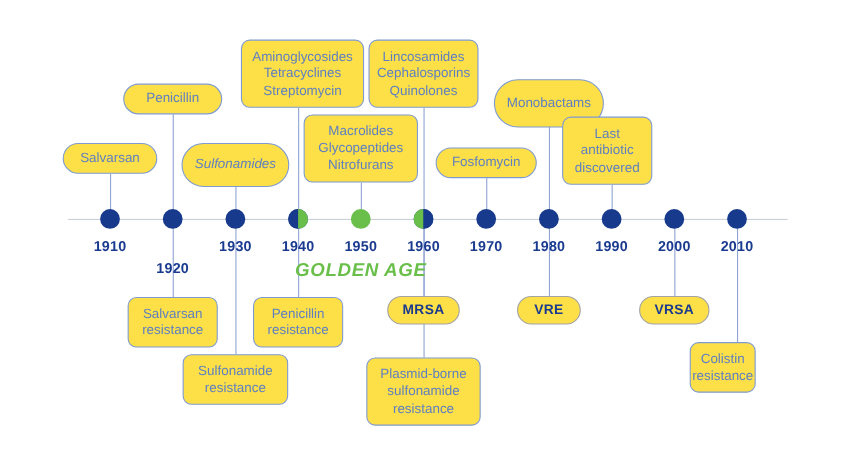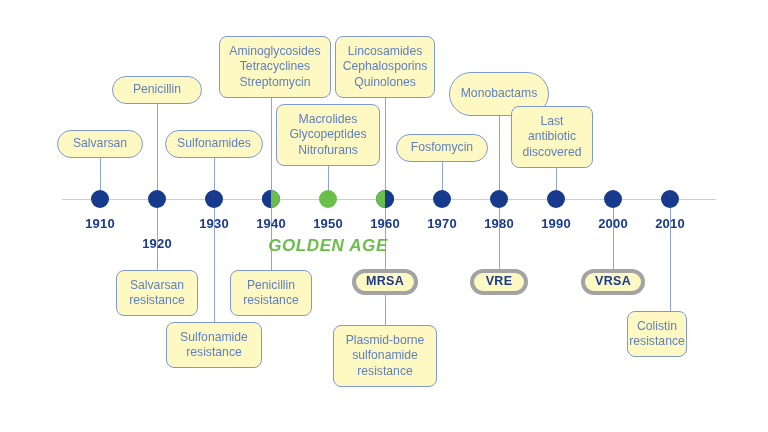--- a/index.html
+++ b/index.html
@@ -79,36 +79,36 @@
     width: 1px;
     background: #8fa4d4;
   }
 
   
   .box {
     position: absolute;
     box-sizing: border-box;
     border: 1px solid #7f9ad0;
     color: #5f7fc0;
-    background: #fef9c3;
+    background: #fde047;
     font-size: 12.2px;
     line-height: 15.5px;
     text-align: center;
     display: flex;
     align-items: center;
     justify-content: center;
     padding: 3px 8px;
     white-space: pre-line;
   }
   .box.pill { border-radius: 40px; }
   .box.rect { border-radius: 8px; }
 
   
   .box.acronym {
-    border: 4px solid #a3a3a3;
+    border: 1px solid #a3a3a3;
     color: #1a3a8f;
     font-weight: bold;
     font-size: 12.5px;
     border-radius: 40px;
     letter-spacing: .3px;
   }
 </style>
 </head>
 <body>
 
@@ -166,21 +166,21 @@
       <div class="year" style="left: 556px;">1990</div>
       <div class="year" style="left: 613px;">2000</div>
       <div class="year" style="left: 670px;">2010</div>
     </div>
   <div id="golden">
       <div class="golden-age" style="left: 328px;">GOLDEN AGE</div>
     </div>
   <div id="discoveries">
       <div class="box pill" style="left: 57px; top: 130px; width: 86px; height: 28px;">Salvarsan</div>
       <div class="box pill" style="left: 112px; top: 76px; width: 90px; height: 28px;">Penicillin</div>
-      <div class="box pill" style="left: 165px; top: 130px; width: 98px; height: 28px;">Sulfonamides</div>
+      <div class="box pill" style="left: 165px; top: 130px; width: 98px; height: 40px; font-style: italic;">Sulfonamides</div>
       <div class="box rect" style="left: 219px; top: 36px; width: 112px; height: 62px;">Aminoglycosides
 Tetracyclines
 Streptomycin</div>
       <div class="box rect" style="left: 276px; top: 104px; width: 104px; height: 62px;">Macrolides
 Glycopeptides
 Nitrofurans</div>
       <div class="box rect" style="left: 335px; top: 36px; width: 100px; height: 62px;">Lincosamides
 Cephalosporins
 Quinolones</div>
       <div class="box pill" style="left: 396px; top: 134px; width: 92px; height: 28px;">Fosfomycin</div>

